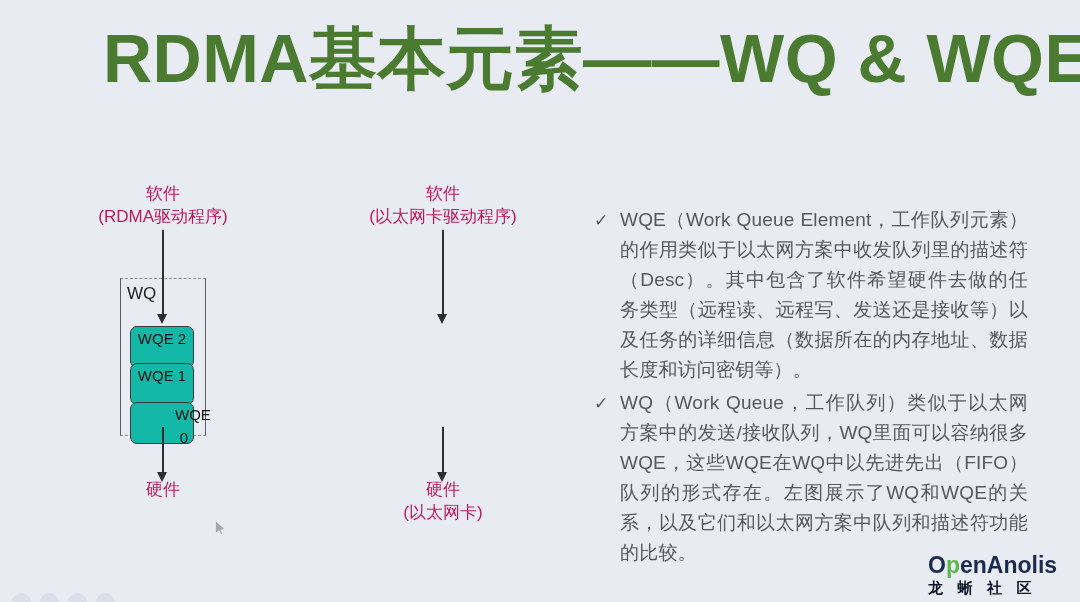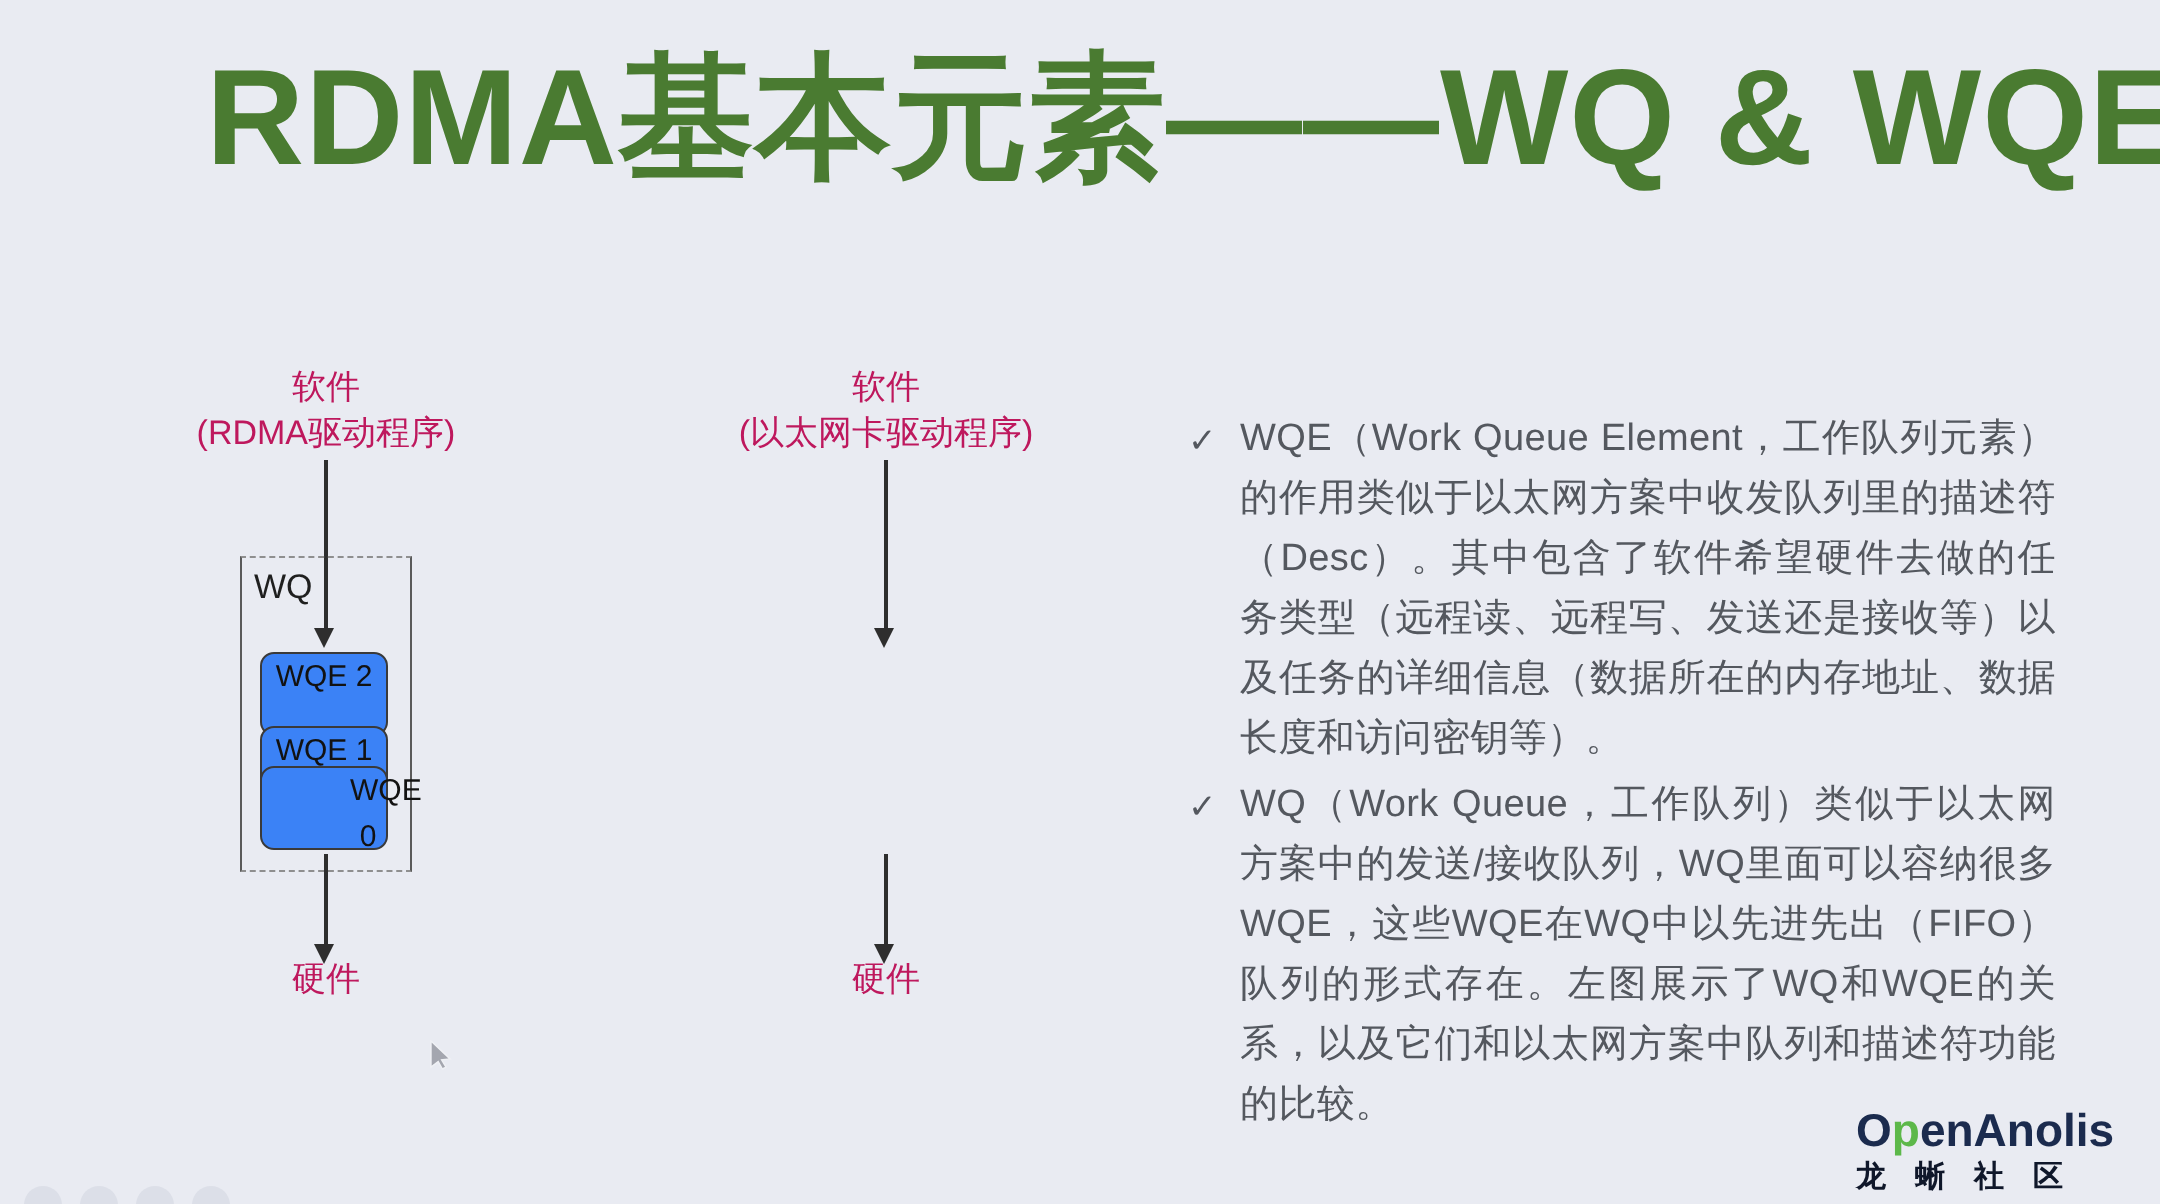--- a/index.html
+++ b/index.html
@@ -70,30 +70,30 @@
   }
   .qlabel {
     position: absolute; left: 6px; top: 5px;
     font-size: 17px; color: #1f1f1f;
     white-space: nowrap;
   }
   .qitem {
     position: absolute; left: 9px;
     width: 64px; height: 42px;
     box-sizing: border-box;
-    background: #3b82f6;
+    background: #14b8a6;
     border: 1.6px solid #3a3a3a;
     border-radius: 7px;
     font-size: 15px; line-height: 23px;
     color: #121212;
     text-align: center;
   }
   .qi0 { top: 47px; }
   .qi1 { top: 84px; }
-  .qi2 { top: 104px; padding-left: 44px; }
+  .qi2 { top: 123px; padding-left: 44px; }
 
   
   .cursor { position: absolute; left: 152px; top: 340px; opacity: 0.75; }
 
   
   .notes {
     position: absolute;
     left: 594px; top: 205px;
     width: 434px;
     font-size: 19px;
@@ -184,20 +184,21 @@
   <div class="arrow arrow-top">
       <i class="line"></i>
       <i class="head"></i>
     </div>
   <div class="arrow arrow-bottom">
       <i class="line"></i>
       <i class="head"></i>
     </div>
   <div class="d-label d-bottom">
     <div>硬件</div>
+    <div>(以太网卡)</div>
   </div>
 </section>
 
 <div class="notes">
   <div class="bullet">
     <span class="marker">✓</span>
     <span class="btext">WQE（Work Queue Element，工作队列元素）的作用类似于以太网方案中收发队列里的描述符（Desc）。其中包含了软件希望硬件去做的任务类型（远程读、远程写、发送还是接收等）以及任务的详细信息（数据所在的内存地址、数据长度和访问密钥等）。</span>
   </div>
   <div class="bullet">
     <span class="marker">✓</span>

